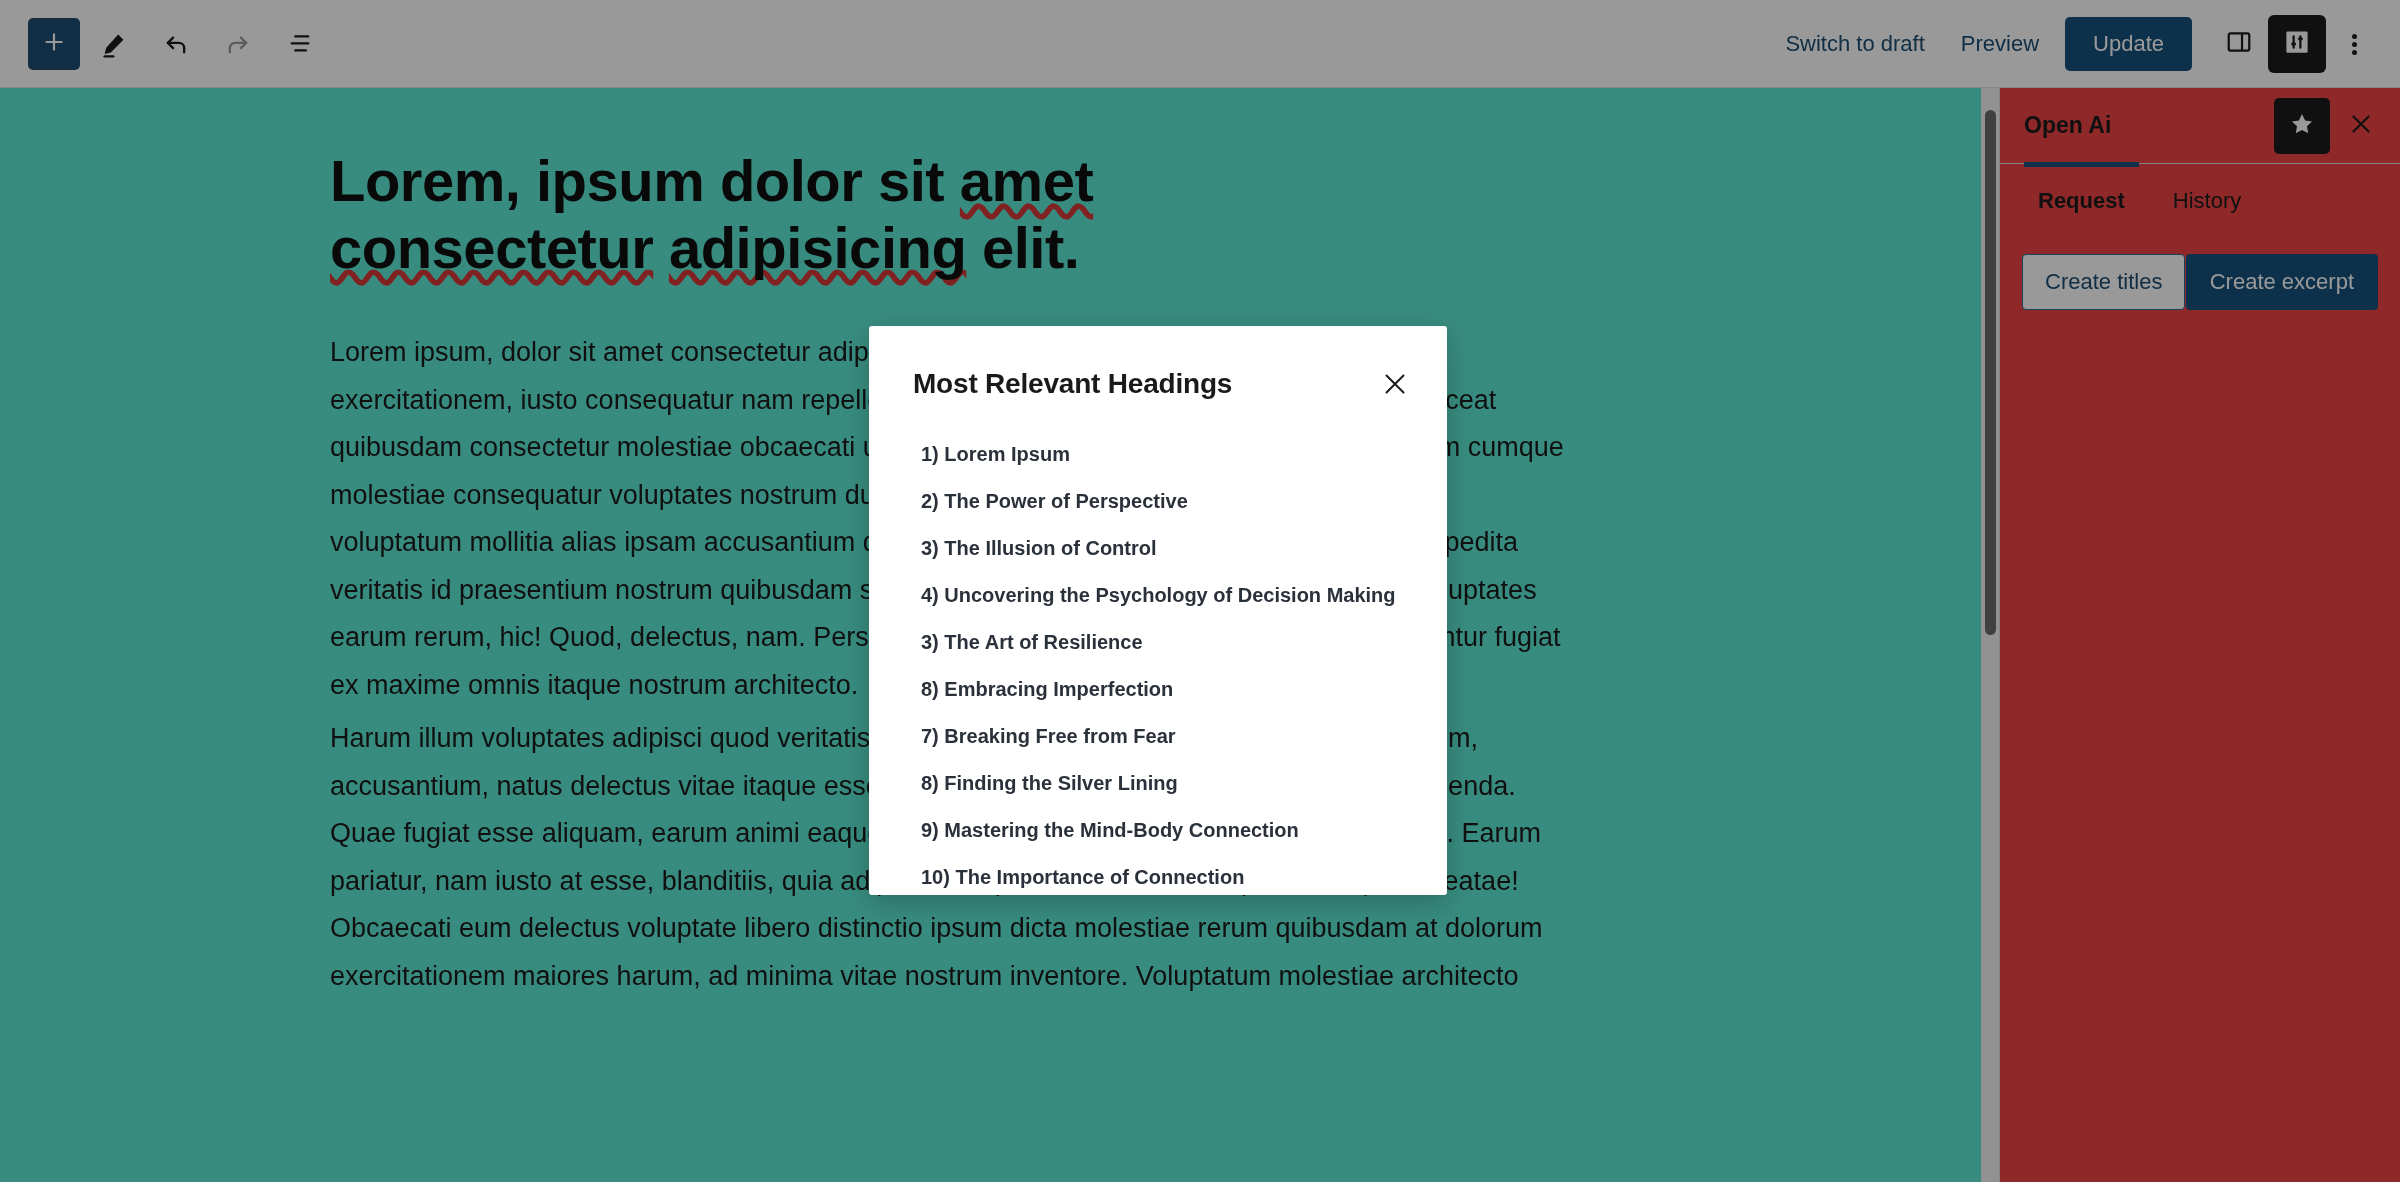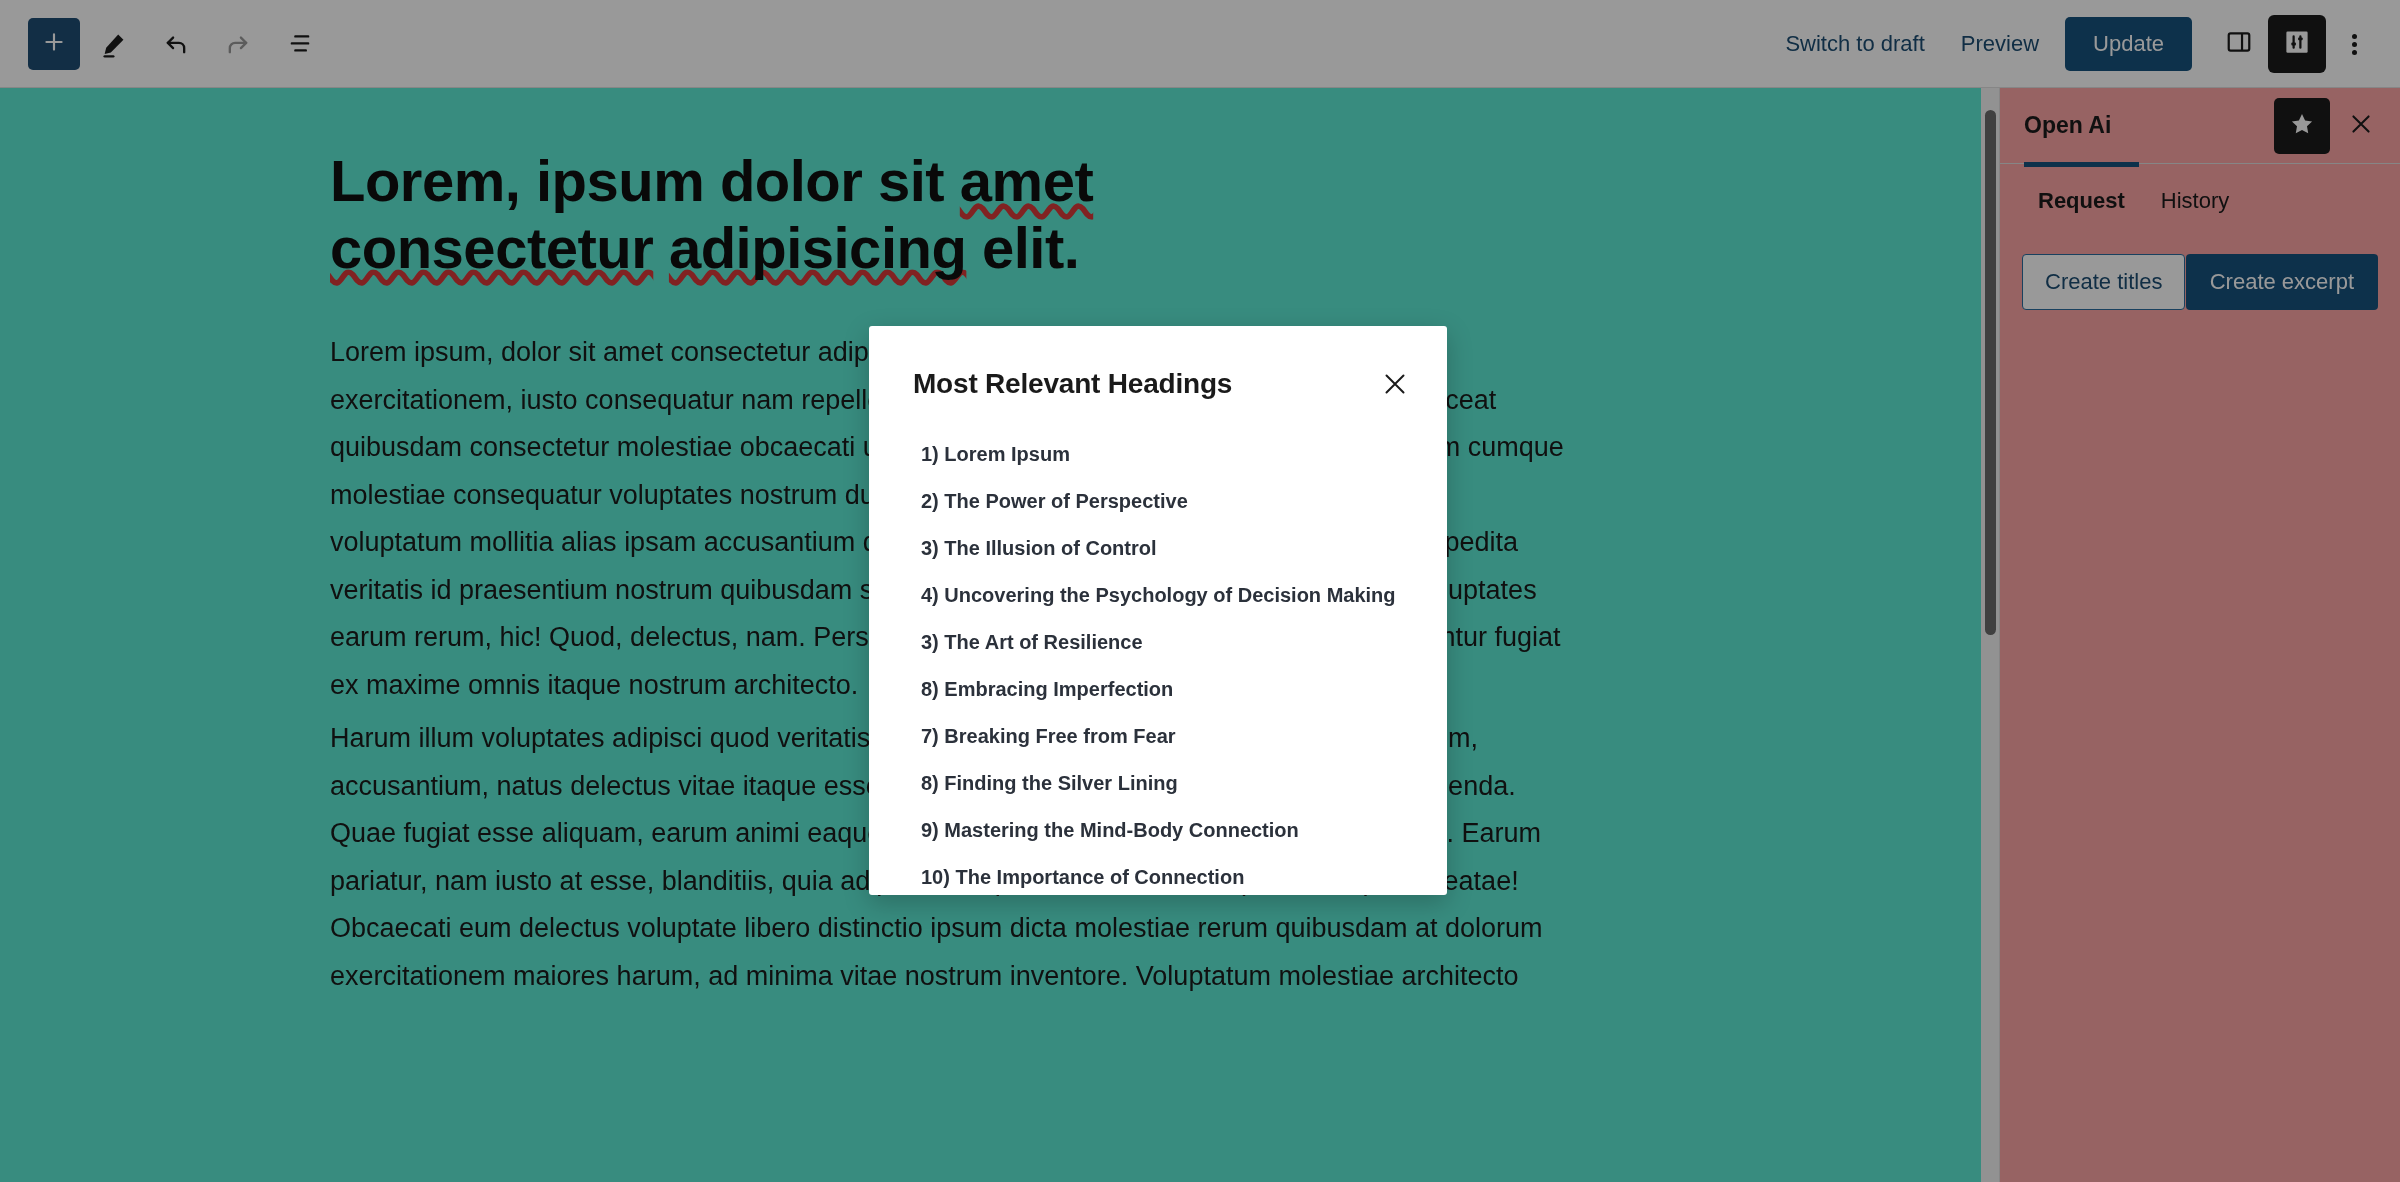--- a/index.html
+++ b/index.html
@@ -79,36 +79,36 @@
     background: #f4f4f4;
   }
   .scroll-thumb {
     position: absolute; left: 4px; top: 22px; width: 11px; height: 525px;
     background: #6b6b6b; border-radius: 6px;
   }
 
   
   .sidebar {
     position: absolute; right: 0; top: 88px; width: 401px; height: 1094px;
-    background: #fca5a5; border-left: 1px solid #e0e0e0;
+    background: #ef4444; border-left: 1px solid #e0e0e0;
   }
   .sb-header {
     height: 76px; display: flex; align-items: center;
     padding: 0 16px 0 24px; border-bottom: 1px solid #e0e0e0;
     position: relative;
   }
   .sb-title { font-size: 23px; font-weight: 700; color: #1c1c1c; }
   .sb-header-actions { position: absolute; right: 14px; top: 0; height: 76px; display: flex; align-items: center; gap: 6px; }
   .star-btn {
     width: 56px; height: 56px; border-radius: 5px; background: #1c1c1c;
     display: flex; align-items: center; justify-content: center; cursor: pointer;
   }
   .close-x { width: 50px; height: 56px; display:flex; align-items:center; justify-content:center; cursor:pointer; }
 
-  .sb-tabs { display: flex; padding: 0 22px; height: 72px; align-items: center; gap: 4px; position: relative; }
+  .sb-tabs { display: flex; padding: 0 22px; height: 72px; align-items: center; gap: 16px; position: relative; }
   .sb-tab {
     font-size: 22px; color: #1c1c1c; padding: 20px 16px 18px 16px;
     cursor: pointer; position: relative;
   }
   .sb-tab.active { font-weight: 700; }
   .sb-tab.active::before {
     content: ""; position: absolute; left: 2px; right: 2px; top: -6px;
     height: 5px; background: #17527d;
   }
   .sb-body { padding: 18px 22px 0 22px; }

